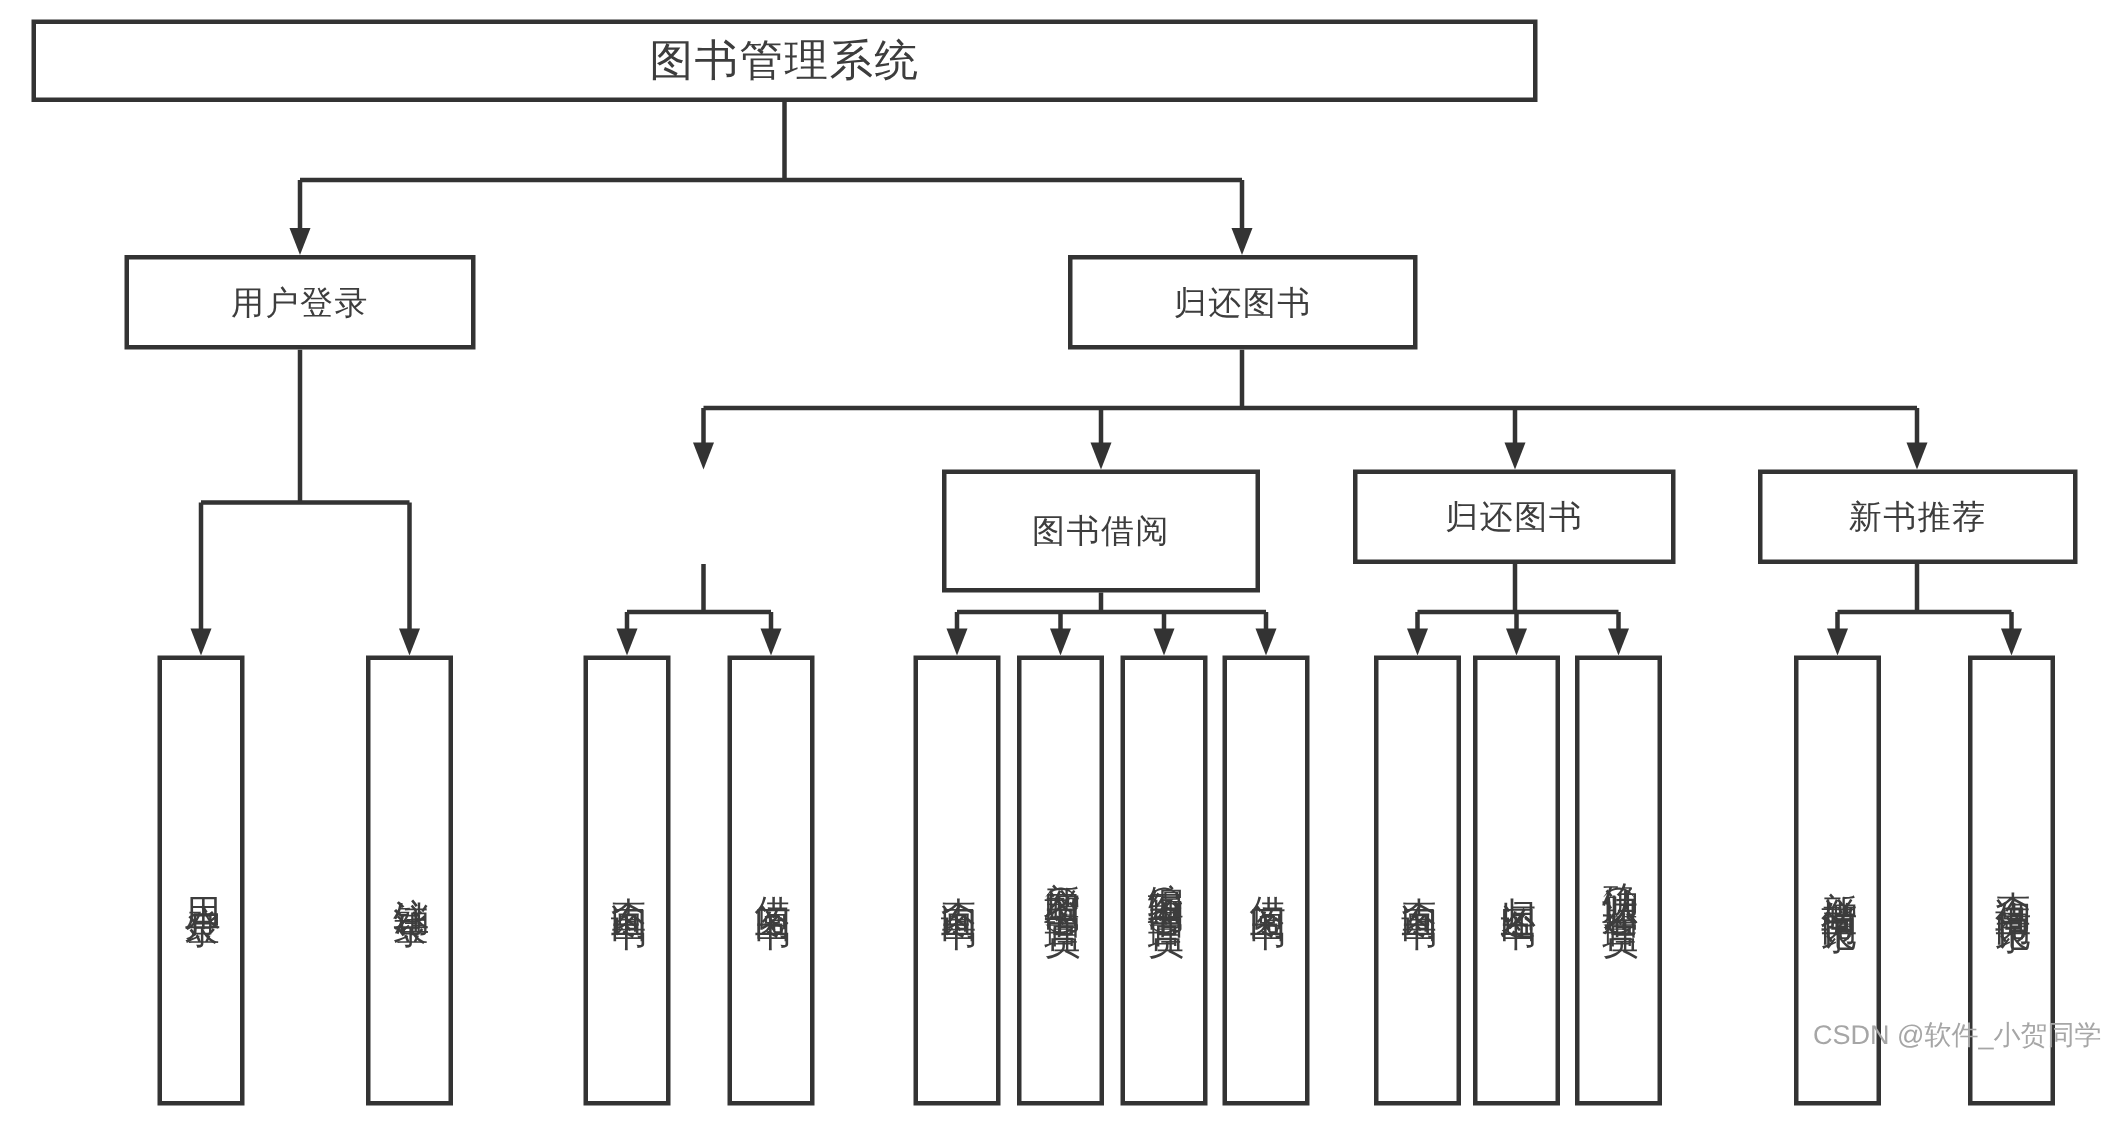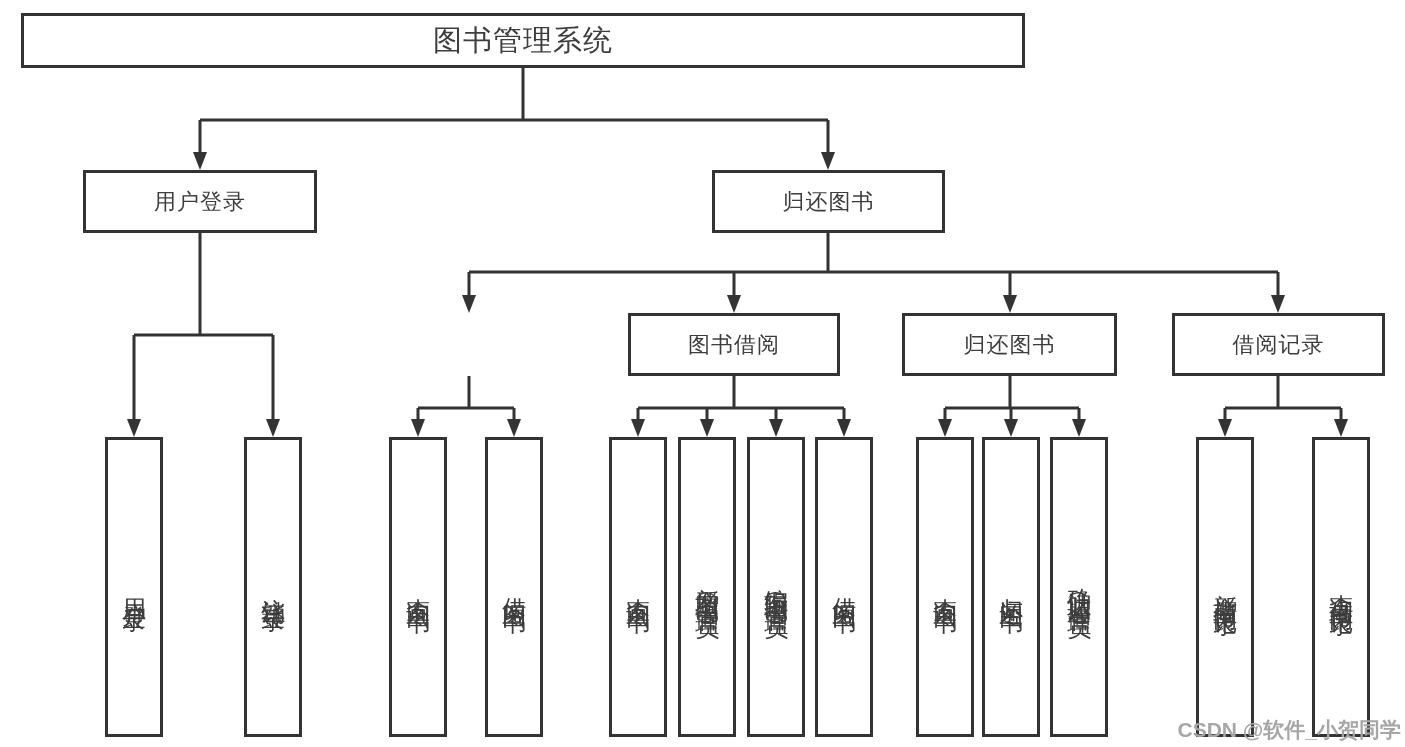--- a/index.html
+++ b/index.html
@@ -31,26 +31,25 @@
   .node.root span{font-size:29px;letter-spacing:1px;}
   .node.leaf span{
     writing-mode:vertical-rl;
     text-orientation:mixed;
     font-size:24px;
     letter-spacing:4px;
     line-height:1.1;
   }
   .watermark{
     position:absolute;
-    top:716px;right:4px;
-    font-size:21px;
+    top:678px;right:4px;
+    font-size:18px;
     color:var(--watermark);
     white-space:nowrap;
     z-index:5;
-    font-weight:bold;
   }
 </style>
 </head>
 <body>
 
 <div class="stage">
 
   <svg class="connectors" viewBox="0 0 1405 747">
     <path d="M523 68 V120 M200 120 H828 M200 120 V155 M828 120 V155"></path>
     <path d="M200 233 V335 M134 335 H273 M134 335 V422 M273 335 V422"></path>
@@ -90,28 +89,28 @@
     <span>图书管理系统</span>
   </div>
 
   <div class="node lvl" style="left:83px;top:170px;width:234px;height:63px">
     <span>用户登录</span>
   </div>
   <div class="node lvl" style="left:712px;top:170px;width:233px;height:63px">
     <span>归还图书</span>
   </div>
 
-  <div class="node lvl" style="left:628px;top:313px;width:212px;height:63px">
+  <div class="node lvl" style="left:628px;top:313px;width:212px;height:82px">
     <span>图书借阅</span>
   </div>
   <div class="node lvl" style="left:902px;top:313px;width:215px;height:63px">
     <span>归还图书</span>
   </div>
   <div class="node lvl" style="left:1172px;top:313px;width:213px;height:63px">
-    <span>借阅记录</span>
+    <span>新书推荐</span>
   </div>
 
   <div class="node leaf" style="left:105px;top:437px;width:58px;height:300px">
     <span>用户登录</span>
   </div>
   <div class="node leaf" style="left:244px;top:437px;width:58px;height:300px">
     <span>注销登录</span>
   </div>
 
   <div class="node leaf" style="left:389px;top:437px;width:58px;height:300px">

